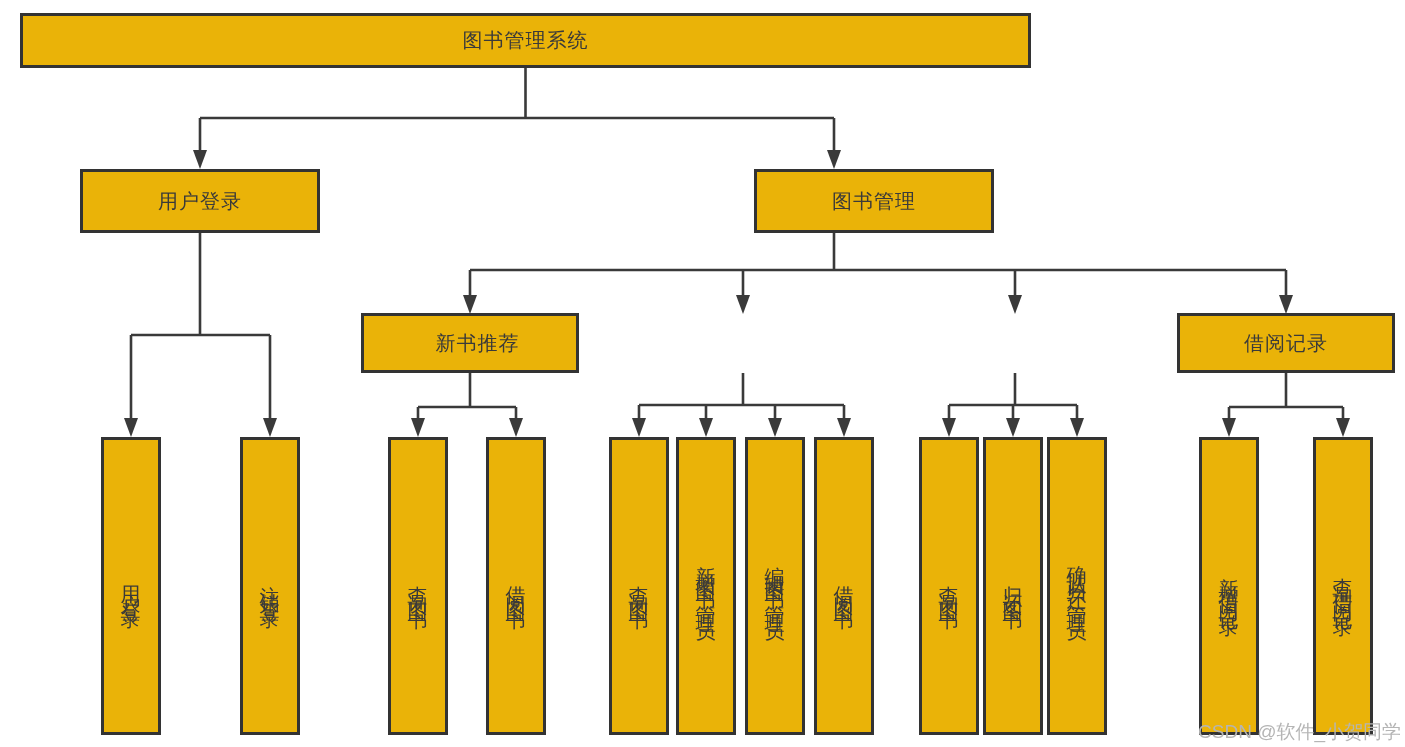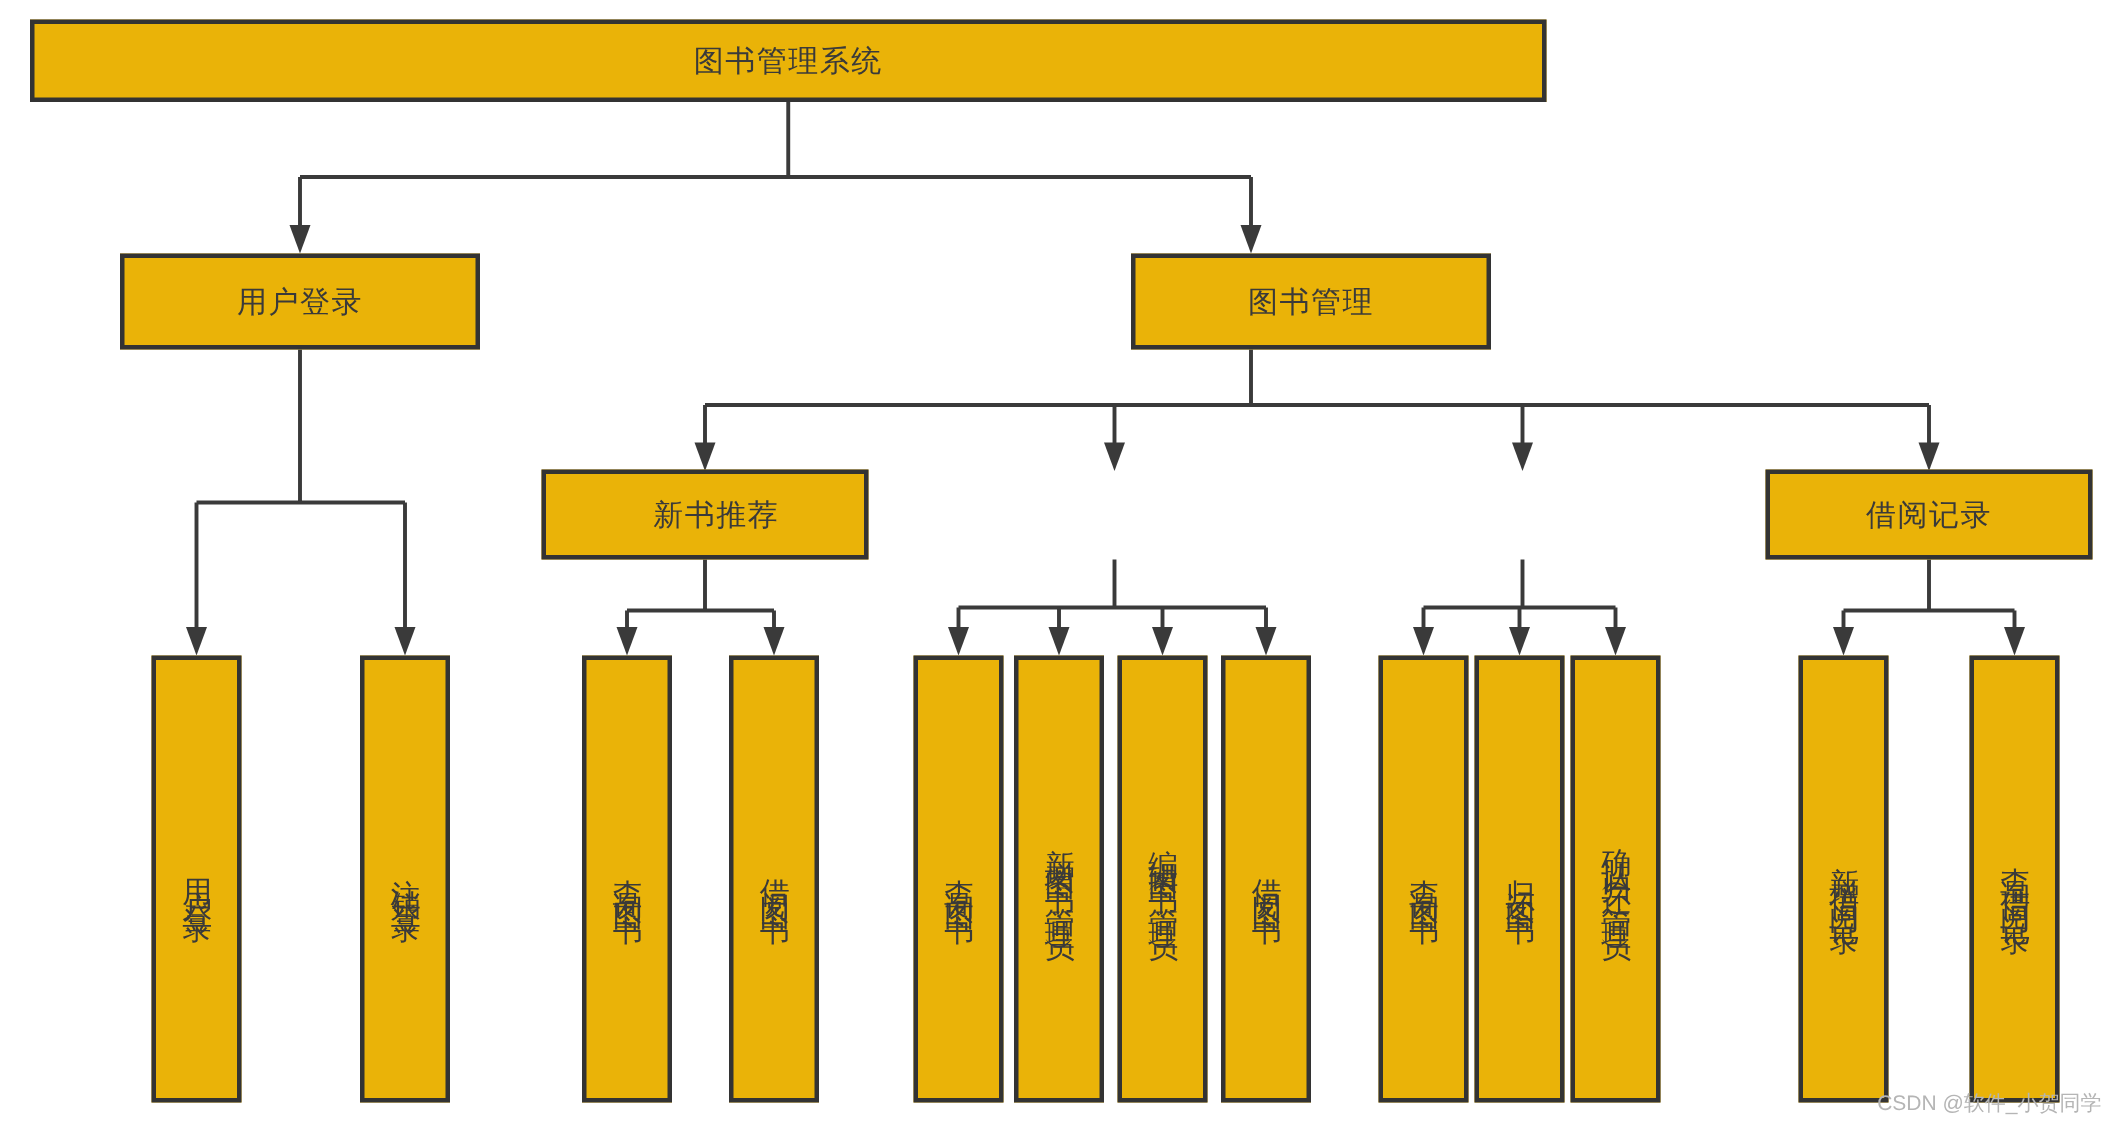--- a/index.html
+++ b/index.html
@@ -59,21 +59,21 @@
   }
   .lvl2 {
     top: 169px;
     height: 64px;
     width: 240px;
   }
   .watermark {
     position: absolute;
     right: 4px;
     bottom: 2px;
-    font-size: 14px;
+    font-size: 19px;
     color: #b5b5b5;
     z-index: 5;
     white-space: nowrap;
   }
 </style>
 </head>
 <body>
 
 <div class="canvas">
 

